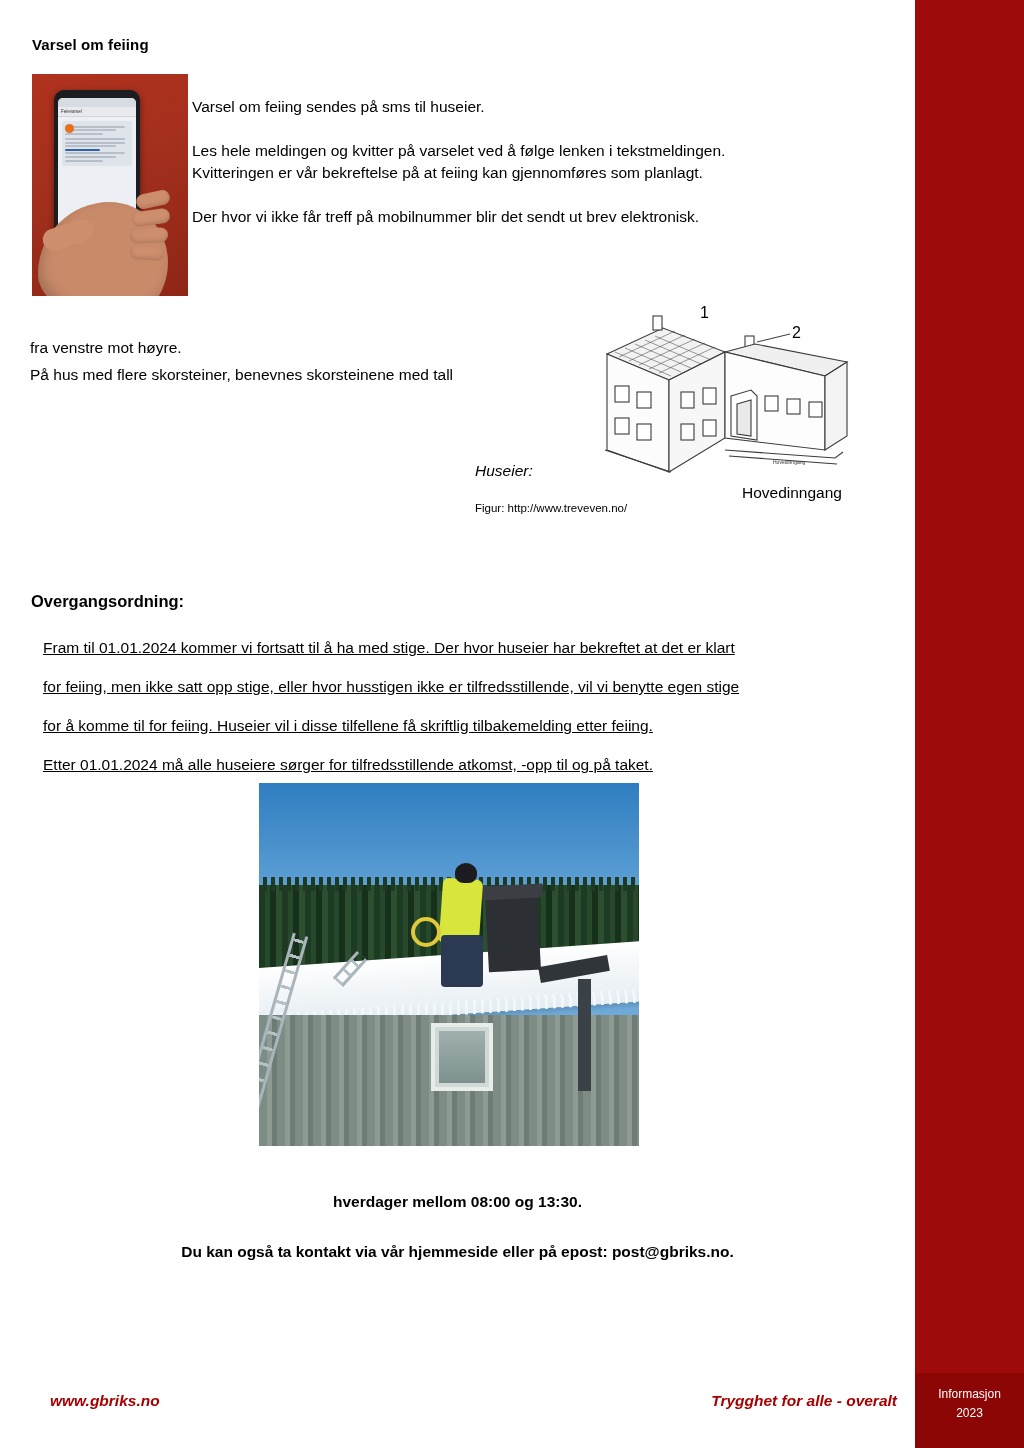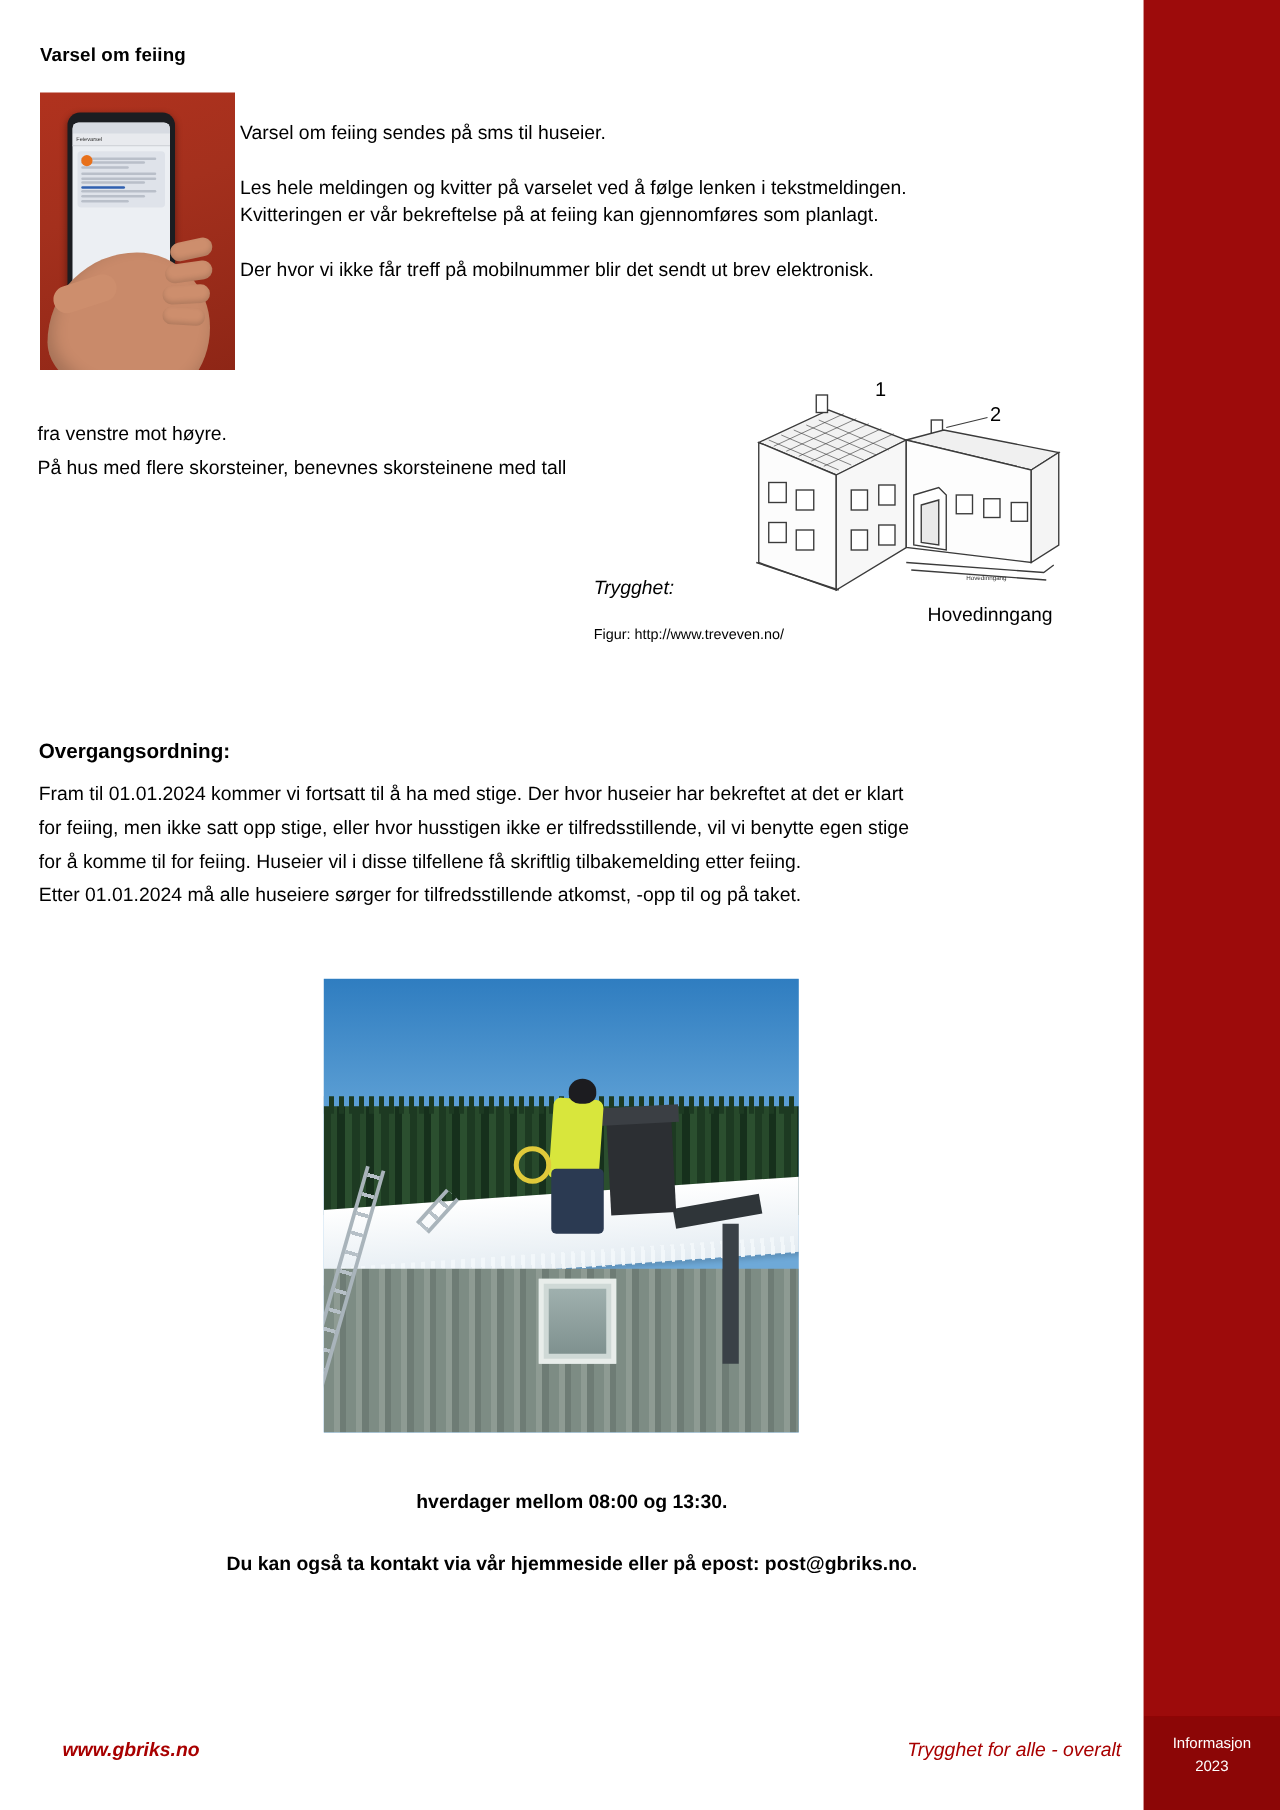--- a/index.html
+++ b/index.html
@@ -208,21 +208,21 @@
     font-size: 16.5px;
     font-weight: bold;
   }
   .body-text {
     position: absolute;
     left: 31px; top: 622px;
     width: 862px;
     font-size: 15.5px;
     line-height: 27px;
   }
-  .body-text p { margin: 0; }
+  .body-text p { margin: 12px; text-decoration: underline; }
 
   
   .roof-photo {
     position: absolute;
     left: 259px; top: 783px;
     width: 380px; height: 363px;
     overflow: hidden;
     background: #6ea9d8;
   }
   .sky {
@@ -375,21 +375,21 @@
     left: 50px; top: 1392px;
     font-size: 15.5px;
     font-weight: bold;
     font-style: italic;
     color: #a80000;
   }
   .footer-slogan {
     position: absolute;
     right: 18px; top: 1392px;
     font-size: 15.5px;
-    font-weight: normal;
+    font-weight: bold;
     font-style: italic;
     color: #a80000;
     white-space: nowrap;
   }
 </style>
 </head>
 <body>
 
 <div class="right-band">
   <div class="right-band-inner"></div>
@@ -499,21 +499,21 @@
         <path d="M144,156 L252,164"></path>
         <path d="M20,150 L86,172"></path>
 
         <path d="M205,34 L172,42" stroke-width="1"></path>
 
       </g>
       <text x="188" y="164" font-family="Liberation Sans, sans-serif" font-size="5" fill="#333">Hovedinngang</text>
     </svg>
   </div>
 
-  <div class="eksempel">Trygghet:</div>
+  <div class="eksempel">Huseier:</div>
   <div class="figur-credit">Figur: http://www.treveven.no/</div>
   <div class="hovedinngang">Hovedinngang</div>
 
   <h2 class="sub-title">Overgangsordning:</h2>
   <div class="body-text">
     <p>Fram til 01.01.2024 kommer vi fortsatt til å ha med stige. Der hvor huseier har bekreftet at det er klart</p>
     <p>for feiing, men ikke satt opp stige, eller hvor husstigen ikke er tilfredsstillende, vil vi benytte egen stige</p>
     <p>for å komme til for feiing. Huseier vil i disse tilfellene få skriftlig tilbakemelding etter feiing.</p>
     <p>Etter 01.01.2024 må alle huseiere sørger for tilfredsstillende atkomst, -opp til og på taket.</p>
   </div>

